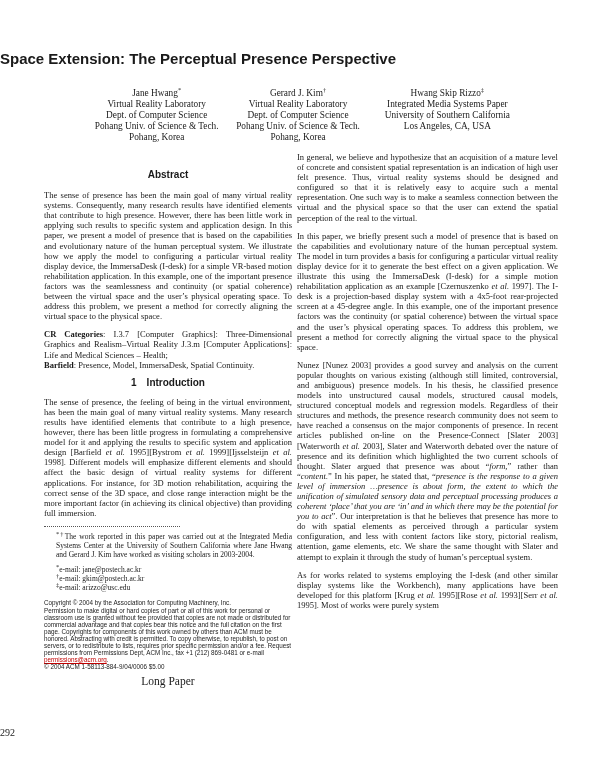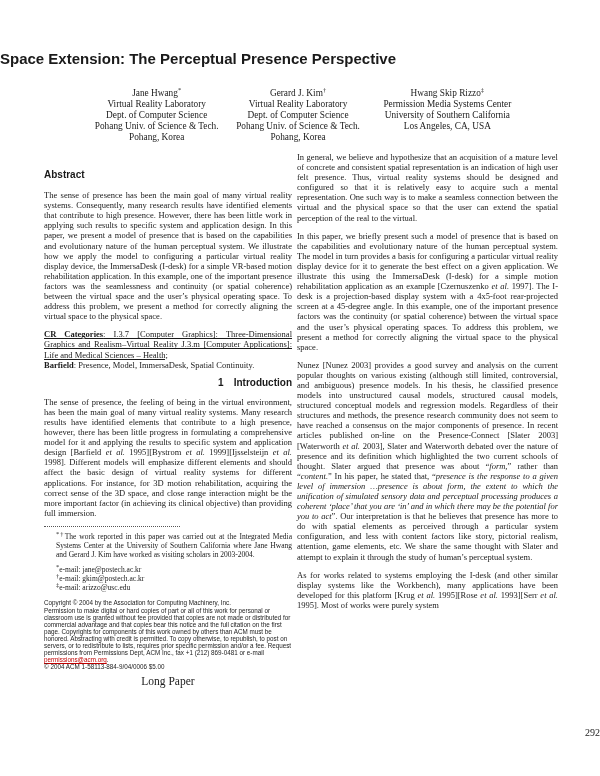--- a/index.html
+++ b/index.html
@@ -12,42 +12,42 @@
   .authors{position:absolute;top:88px;left:86px;width:440px;display:flex;justify-content:space-between;}
   .author{text-align:center;font-size:9.3px;line-height:11px;}
   .author.a1{width:160px;}.author.a2{width:160px;}.author.a3{width:178px;}
   sup{font-size:6.5px;vertical-align:super;line-height:0;}
 
   .col{position:absolute;font-size:8.5px;line-height:10.1px;text-align:justify;}
   .col-left{left:44px;top:170px;width:248px;}
   .col-right{left:297px;top:152px;width:261px;}
 
   .h-abstract{font-family:"Liberation Sans",sans-serif;font-weight:bold;font-size:10px;
-              margin:0 0 10px 0;text-align:left;}
+              margin:0 0 10px 0;text-align:center;}
   .h-section{font-family:"Liberation Sans",sans-serif;font-weight:bold;font-size:10px;
-             margin:8px 0 9px 0;text-align:right;}
+             margin:8px 0 9px 0;text-align:center;}
   .h-section .num{display:inline-block;margin-right:10px;}
 
   p{margin:0 0 8px 0;}
-  .cr{margin:0;text-decoration:underline;}
+  .cr{margin:0;}
   .kw{margin:0;}
   .seg-b{font-weight:bold;}
   .seg-i{font-style:italic;}
 
   .footnote-rule{border:0;border-top:1px dotted #555;width:136px;margin:7px 0 5px 0;}
   .footnote{font-size:7.5px;line-height:9.2px;margin:0 0 5px 12px;text-align:justify;}
   .emails{font-size:7.5px;line-height:9.3px;margin:0 0 0 12px;text-align:left;}
 
   .copyright{font-family:"Liberation Sans",sans-serif;font-size:6.3px;line-height:7.1px;
              margin-top:7px;text-align:left;color:#222;}
   .copyright a{color:var(--link,#c00000);text-decoration:underline;cursor:pointer;}
 
   .long-paper{font-size:11.5px;margin-top:6px;text-align:center;}
 
-  .page-number{position:absolute;bottom:38px;left:0;right:0;text-align:right;font-size:10px;}
+  .page-number{position:absolute;bottom:38px;left:0;right:0;text-align:left;font-size:10px;}
 </style>
 </head>
 <body>
 
 <div class="page">
 
   <div class="title">Space Extension: The Perceptual Presence Perspective</div>
 
   <div class="authors">
     <div class="author a1">
@@ -59,21 +59,21 @@
     </div>
     <div class="author a2">
       <div><span>Gerard J. Kim</span><sup>†</sup></div>
       <div>Virtual Reality Laboratory</div>
       <div>Dept. of Computer Science</div>
       <div>Pohang Univ. of Science &amp; Tech.</div>
       <div>Pohang, Korea</div>
     </div>
     <div class="author a3">
       <div><span>Hwang Skip Rizzo</span><sup>‡</sup></div>
-      <div>Permission Media Systems Center</div>
+      <div>Integrated Media Systems Paper</div>
       <div>University of Southern California</div>
       <div>Los Angeles, CA, USA</div>
     </div>
   </div>
 
   <div class="col col-left">
     <div class="h-abstract">Abstract</div>
     <p>The sense of presence has been the main goal of many virtual reality systems.  Consequently, many research results have identified elements that contribute to high presence.  However, there has been little work in applying such results to specific system and application design.  In this paper, we present a model of presence that is based on the capabilities and evolutionary nature of the human perceptual system.  We illustrate how we apply the model to configuring a particular virtual reality display device, the ImmersaDesk (I-desk) for a simple VR-based motion rehabilitation application.  In this example, one of the important presence factors was the seamlessness and continuity (or spatial coherence) between the virtual space and the user’s physical operating space.  To address this problem, we present a method for correctly aligning the virtual space to the physical space.</p>
 
     <p class="cr"><span class="seg-b">CR Categories</span><span>: I.3.7 [Computer Graphics]: Three-Dimensional Graphics and Realism–Virtual Reality J.3.m [Computer Applications]: Life and Medical Sciences – Health;</span></p>

